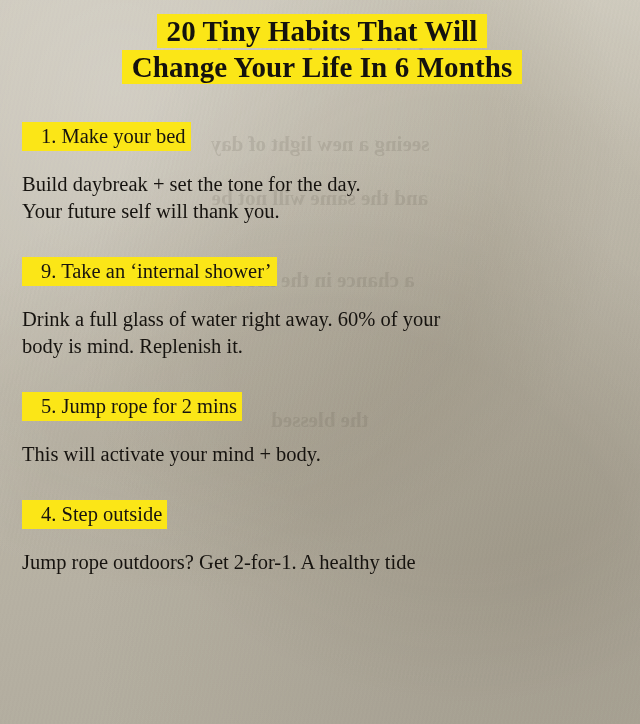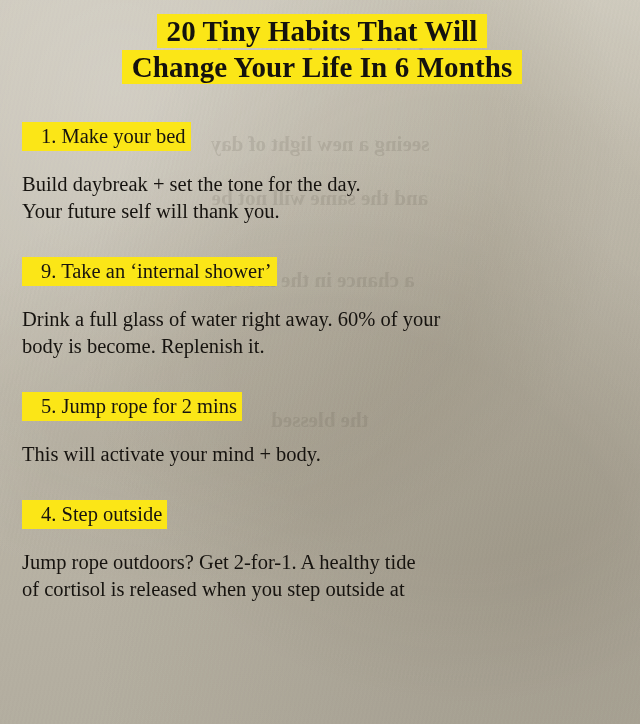--- a/index.html
+++ b/index.html
@@ -129,38 +129,37 @@
     </div>
 
     <div class="sp-block"></div>
 
     <div class="habit">
       <p class="habit-head">
         <span class="hl">9. Take an ‘internal shower’</span>
       </p>
       <div class="sp-head-body"></div>
       <p class="habit-body">Drink a full glass of water right away. 60% of your</p>
-      <p class="habit-body">body is become. Replenish it.</p>
+      <p class="habit-body">body is mind. Replenish it.</p>
     </div>
 
     <div class="sp-block"></div>
 
     <div class="habit">
       <p class="habit-head">
         <span class="hl">5. Jump rope for 2 mins</span>
       </p>
       <div class="sp-head-body"></div>
       <p class="habit-body">This will activate your mind + body.</p>
     </div>
 
     <div class="sp-block"></div>
 
     <div class="habit">
       <p class="habit-head">
         <span class="hl">4. Step outside</span>
       </p>
       <div class="sp-head-body"></div>
       <p class="habit-body">Jump rope outdoors? Get 2-for-1. A healthy tide</p>
-      <p class="habit-body">of cortisol is released when you step outside at</p>
     </div>
 
   </div>
 </div>
 
 </body></html>

